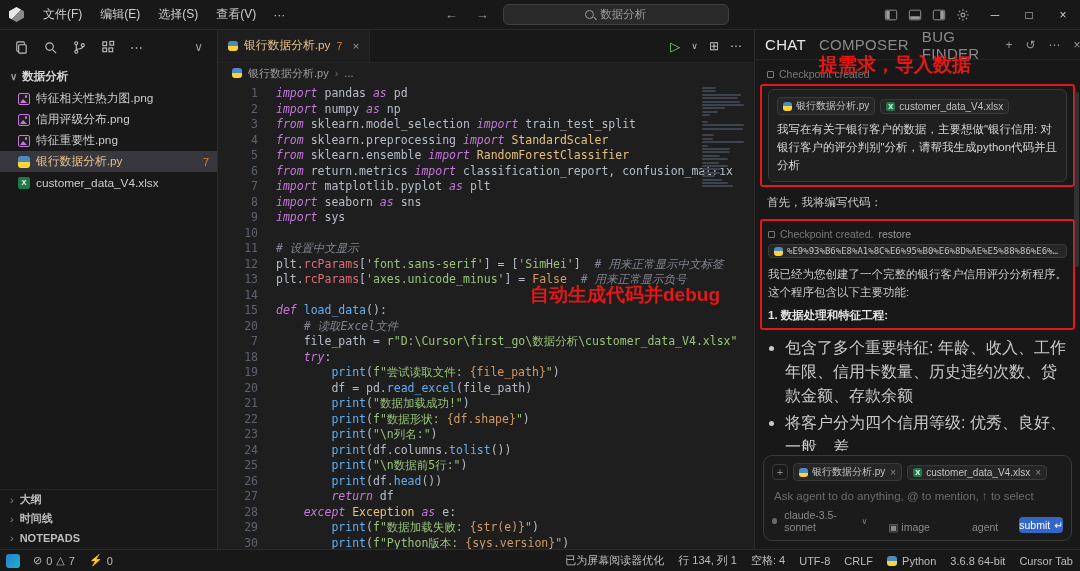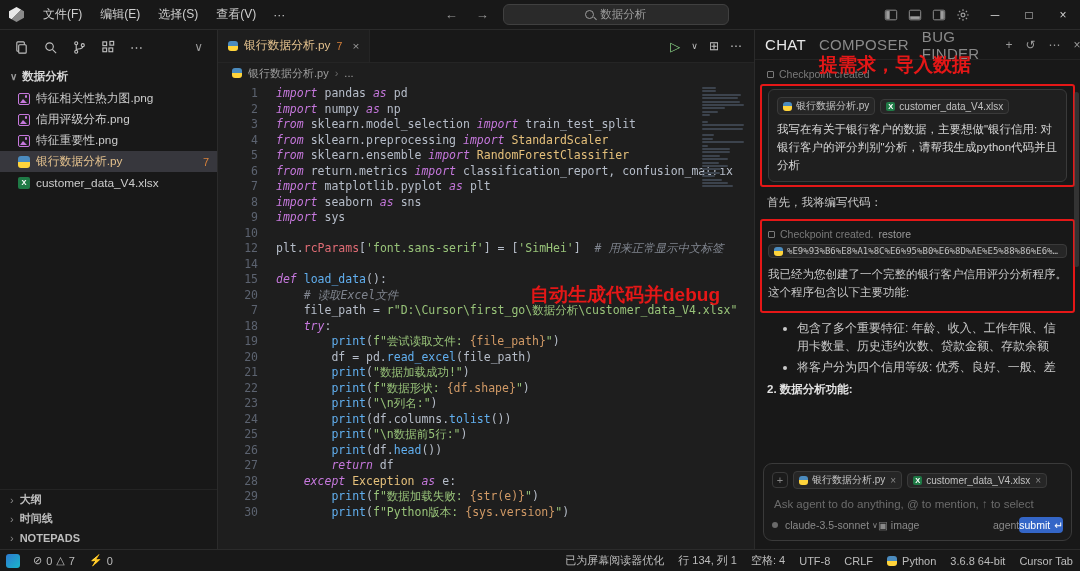--- a/index.html
+++ b/index.html
@@ -96,27 +96,27 @@
   .redframe{border:2px solid #e51717;border-radius:3px;margin:2px -7px 6px;padding:3px 6px}
   .user-msg{background:#1f1f1f;border:1px solid #3a3a3a;border-radius:6px;padding:7px 8px}
   .chips{display:flex;flex-wrap:wrap;gap:5px;align-items:center}
   .chip{display:inline-flex;align-items:center;gap:4px;background:#262626;border:1px solid #3a3a3a;border-radius:4px;
         padding:1px 5px;font-size:10px;color:#c2c2c2;white-space:nowrap}
   .chip .fi{width:9px;height:9px}
   .chip-x{color:#8a8a8a;margin-left:1px}
   .msg-text{margin-top:6px;font-size:11.5px;line-height:1.55;color:#d6d6d6}
   .ai-text{margin:7px 0;font-size:11.5px;line-height:1.55;color:#c9c9c9}
   .list-title{margin:6px 0 2px;font-size:11.5px;font-weight:700;color:#e3e3e3}
-  .bullets{margin:2px 12px 6px;padding-left:18px;font-size:12px;line-height:1.5;color:#c9c9c9}
+  .bullets{margin:2px 0 6px;padding-left:18px;font-size:16px;line-height:1.5;color:#c9c9c9}
   .bullets li{margin:3px 0}
   .chat-input{flex:none;margin:4px 8px 8px;border:1px solid #3a3a3a;border-radius:9px;background:#1b1b1b;padding:7px 8px}
   .add-chip{width:16px;height:16px;border:1px solid #3a3a3a;border-radius:4px;display:inline-flex;align-items:center;justify-content:center;color:#8a8a8a;font-size:11px}
   .chat-input-field{width:100%;background:transparent;border:none;outline:none;color:#ccc;font-size:11.5px;margin:8px 0 6px;font-family:"Liberation Sans",sans-serif}
   .chat-input-field::placeholder{color:#6b6b6b}
-  .input-bottom{display:flex;align-items:center;gap:0;font-size:10.5px;color:#8a8a8a}
+  .input-bottom{display:flex;align-items:flex-end;gap:21px;font-size:10.5px;color:#8a8a8a}
   .dot{width:6px;height:6px;border-radius:50%;background:#6a6a6a;display:inline-block;margin-right:4px}
   .model,.img-btn,.agent-label{display:inline-flex;align-items:center;gap:3px}
   .submit{background:#3466c7;color:#fff;border-radius:4px;padding:2px 0;font-size:10.5px;display:inline-flex;gap:4px;align-items:center}
   .chat-note{position:absolute;top:22px;left:64px;font-size:19px;font-weight:700;color:#e51717;z-index:6;white-space:nowrap}
   .chat-scrollbar{position:absolute;right:1px;top:62px;width:5px;height:175px;background:#4a4a4a;border-radius:3px;opacity:.55}
 
   
   .statusbar{height:22px;flex:none;background:#181818;border-top:1px solid #2b2b2b;display:flex;align-items:center;font-size:11px;color:#bdbdbd}
   .remote{width:26px;height:100%;display:flex;align-items:center;justify-content:center}
   .remote-badge{width:14px;height:14px;border-radius:3px;background:linear-gradient(135deg,#2d7ad1,#19b6c9)}
@@ -315,22 +315,30 @@
             </div>
             <div class="code-line">
               <span class="ln">9</span>
               <span class="lt"><span class="tok-k">import</span><span class="tok-p"> sys</span></span>
             </div>
             <div class="code-line">
               <span class="ln">10</span>
               <span class="lt"></span>
             </div>
             <div class="code-line">
+              <span class="ln">11</span>
+              <span class="lt"><span class="tok-c"># 设置中文显示</span></span>
+            </div>
+            <div class="code-line">
               <span class="ln">12</span>
               <span class="lt"><span class="tok-p">plt.</span><span class="tok-v">rcParams</span><span class="tok-p">[</span><span class="tok-s">'font.sans-serif'</span><span class="tok-p">] = [</span><span class="tok-s">'SimHei'</span><span class="tok-p">]  </span><span class="tok-c"># 用来正常显示中文标签</span></span>
+            </div>
+            <div class="code-line">
+              <span class="ln">13</span>
+              <span class="lt"><span class="tok-p">plt.</span><span class="tok-v">rcParams</span><span class="tok-p">[</span><span class="tok-s">'axes.unicode_minus'</span><span class="tok-p">] = </span><span class="tok-n">False</span><span class="tok-p">  </span><span class="tok-c"># 用来正常显示负号</span></span>
             </div>
             <div class="code-line">
               <span class="ln">14</span>
               <span class="lt"></span>
             </div>
             <div class="code-line">
               <span class="ln">15</span>
               <span class="lt"><span class="tok-k">def</span><span class="tok-f"> load_data</span><span class="tok-p">():</span></span>
             </div>
             <div class="code-line">
@@ -470,20 +478,21 @@
           <div class="checkpoint">
             <span class="cp-box"></span>
             <span>Checkpoint created.</span>
             <span class="restore">restore</span>
           </div>
           <div class="chip" style="max-width:100%;overflow:hidden">
             <span class="fi fi-python"></span>
             <span style="font-family:'DejaVu Sans Mono',monospace;font-size:9px;white-space:nowrap;overflow:hidden;text-overflow:ellipsis">%E9%93%B6%E8%A1%8C%E6%95%B0%E6%8D%AE%E5%88%86%E6%9E%90.py</span>
           </div>
           <p class="ai-text">我已经为您创建了一个完整的银行客户信用评分分析程序。这个程序包含以下主要功能:</p>
+          <p class="list-title">1. 数据处理和特征工程:</p>
         </div>
 
         <ul class="bullets" id="bullets1">
             <li>包含了多个重要特征: 年龄、收入、工作年限、信用卡数量、历史违约次数、贷款金额、存款余额</li>
             <li>将客户分为四个信用等级: 优秀、良好、一般、差</li>
           </ul>
         <p class="list-title">2. 数据分析功能:</p>
 
       </div>
 

